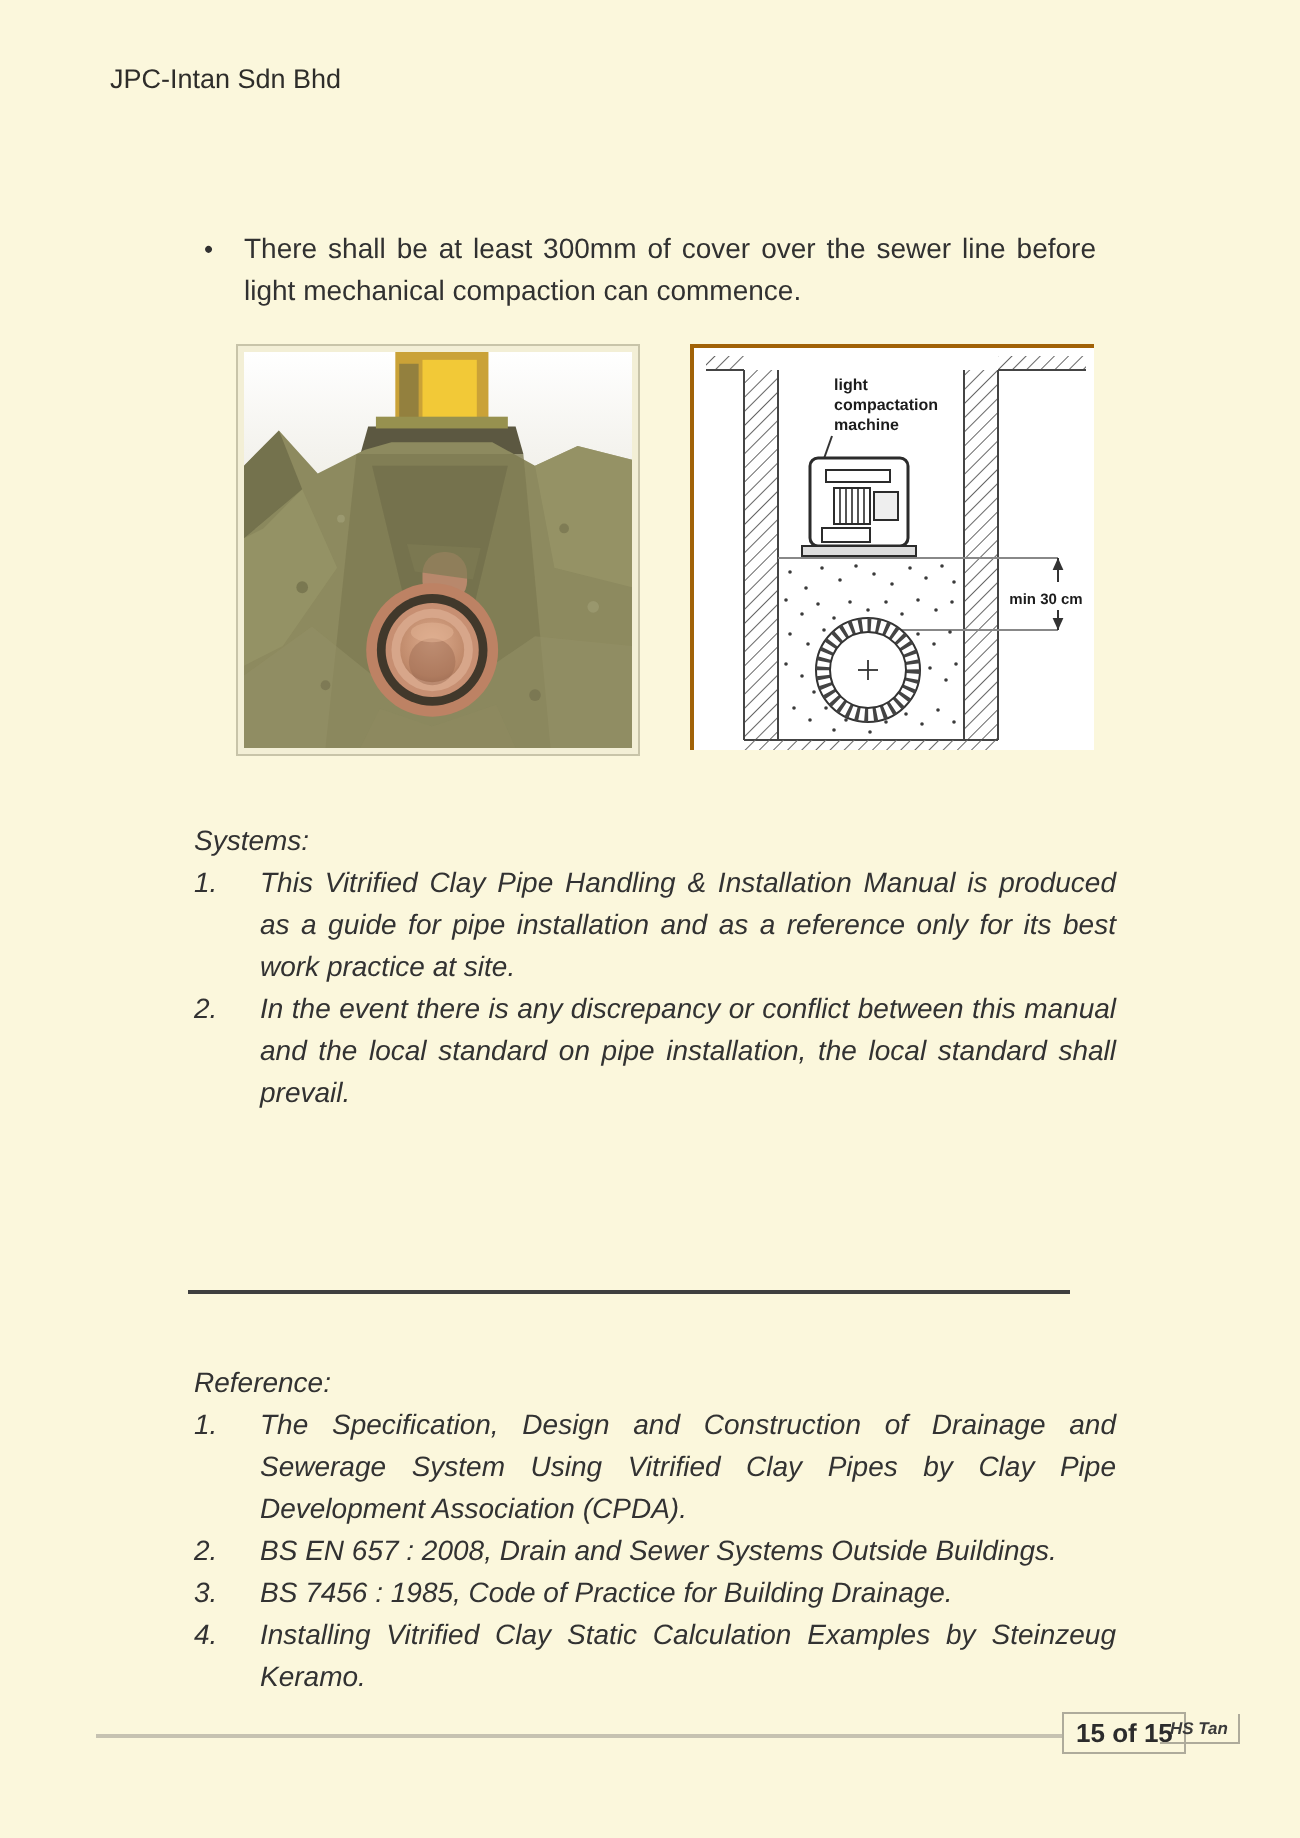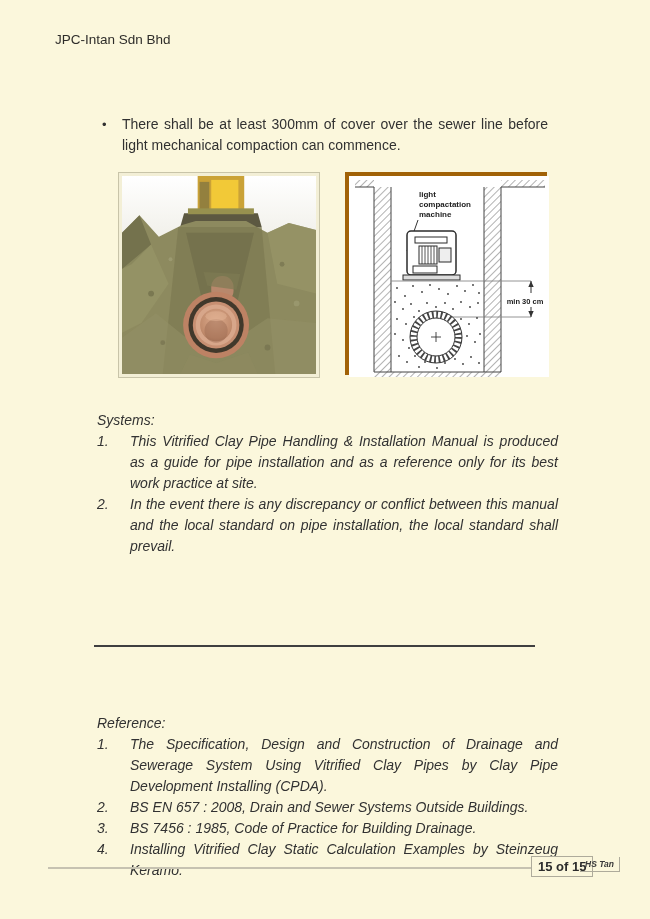--- a/index.html
+++ b/index.html
@@ -25,31 +25,31 @@
   
   .photo-frame {
     position:absolute; left:118px; top:172px;
     width:202px; height:206px;
     background:#f3efd6; border:1px solid #c8c4a9; padding:3px;
   }
   .photo-frame svg { display:block; width:194px; height:198px; }
   .diagram-frame {
     position:absolute; left:345px; top:172px;
     width:202px; height:203px;
-    background:#ffffff; border:4px solid #a16207;
+    background:#ffffff; border:2px solid #a16207;
   }
   .diagram-frame svg { display:block; width:200px; height:201px; }
   svg text { font-family:"Liberation Sans", sans-serif; }
   
   .notes {
     position:absolute; left:97px; width:461px;
     font-size:14px; line-height:21px; font-style:italic; color:#323232;
   }
   .notes-remarks { top:410px; }
-  .notes-reference { top:681px;margin-top:32px; }
+  .notes-reference { top:681px; }
   .note-item { display:flex; }
   .note-num { flex:0 0 33px; }
   .note-text { flex:1; text-align:justify; }
   
   .divider {
     position:absolute; left:94px; top:645px; width:441px;
     border-top:2px solid #3f3f3f;
   }
   
   .footer-line {
@@ -261,21 +261,21 @@
       <span class="note-text">In the event there is any discrepancy or conflict between this manual and the local standard on pipe installation, the local standard shall prevail.</span>
     </div>
   </div>
 
   <div class="divider"></div>
 
   <div class="notes notes-reference">
     <div>Reference:</div>
     <div class="note-item">
       <span class="note-num">1.</span>
-      <span class="note-text">The Specification, Design and Construction of Drainage and Sewerage System Using Vitrified Clay Pipes by Clay Pipe Development Installing (CPDA).</span>
+      <span class="note-text">The Specification, Design and Construction of Drainage and Sewerage System Using Vitrified Clay Pipes by Clay Pipe Development Association (CPDA).</span>
     </div>
     <div class="note-item">
       <span class="note-num">2.</span>
       <span class="note-text">BS EN 657 : 2008, Drain and Sewer Systems Outside Buildings.</span>
     </div>
     <div class="note-item">
       <span class="note-num">3.</span>
       <span class="note-text">BS 7456 : 1985, Code of Practice for Building Drainage.</span>
     </div>
     <div class="note-item">

